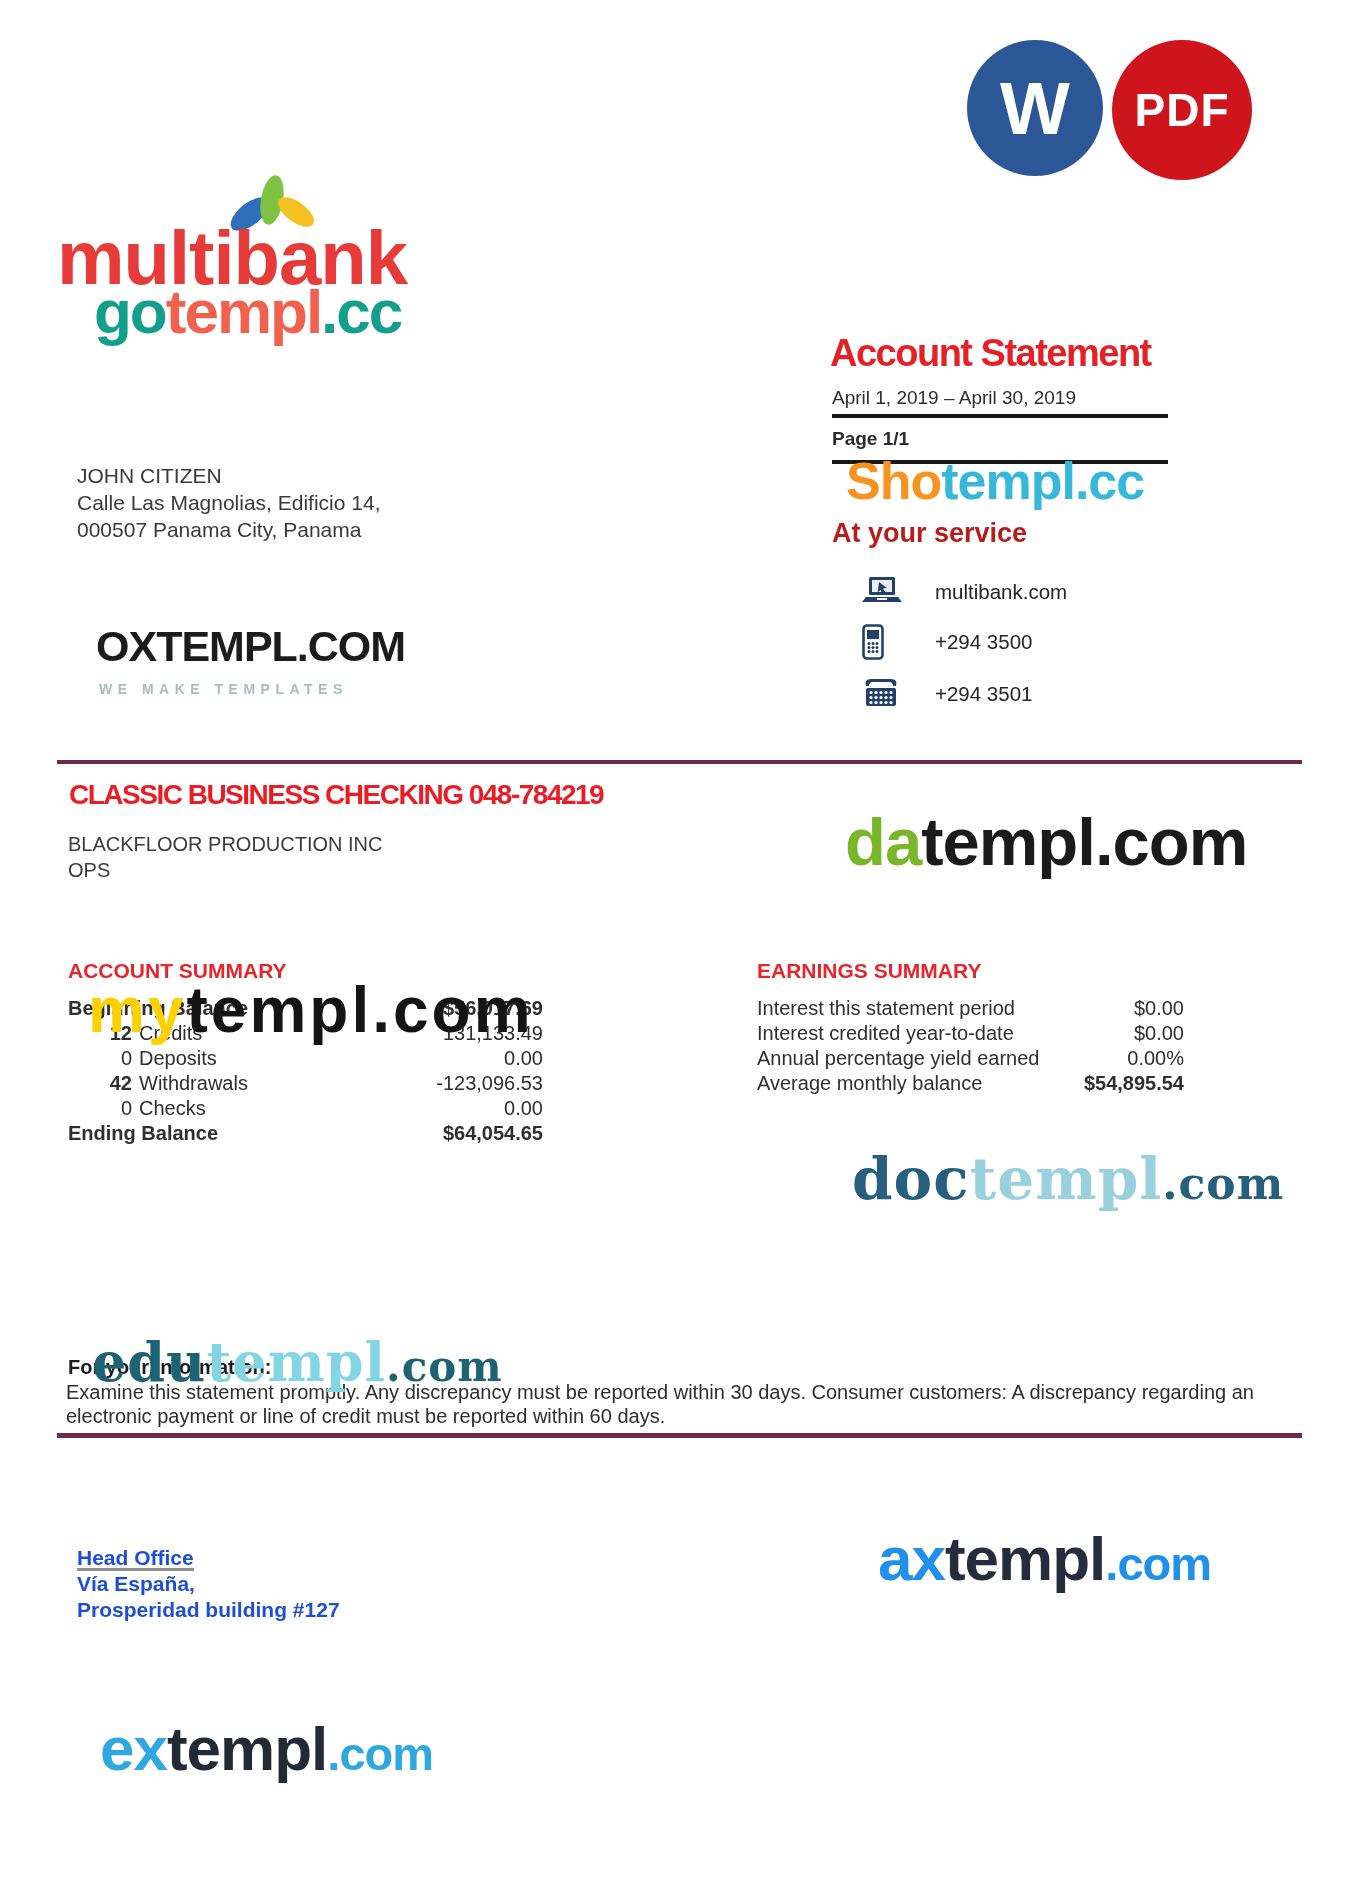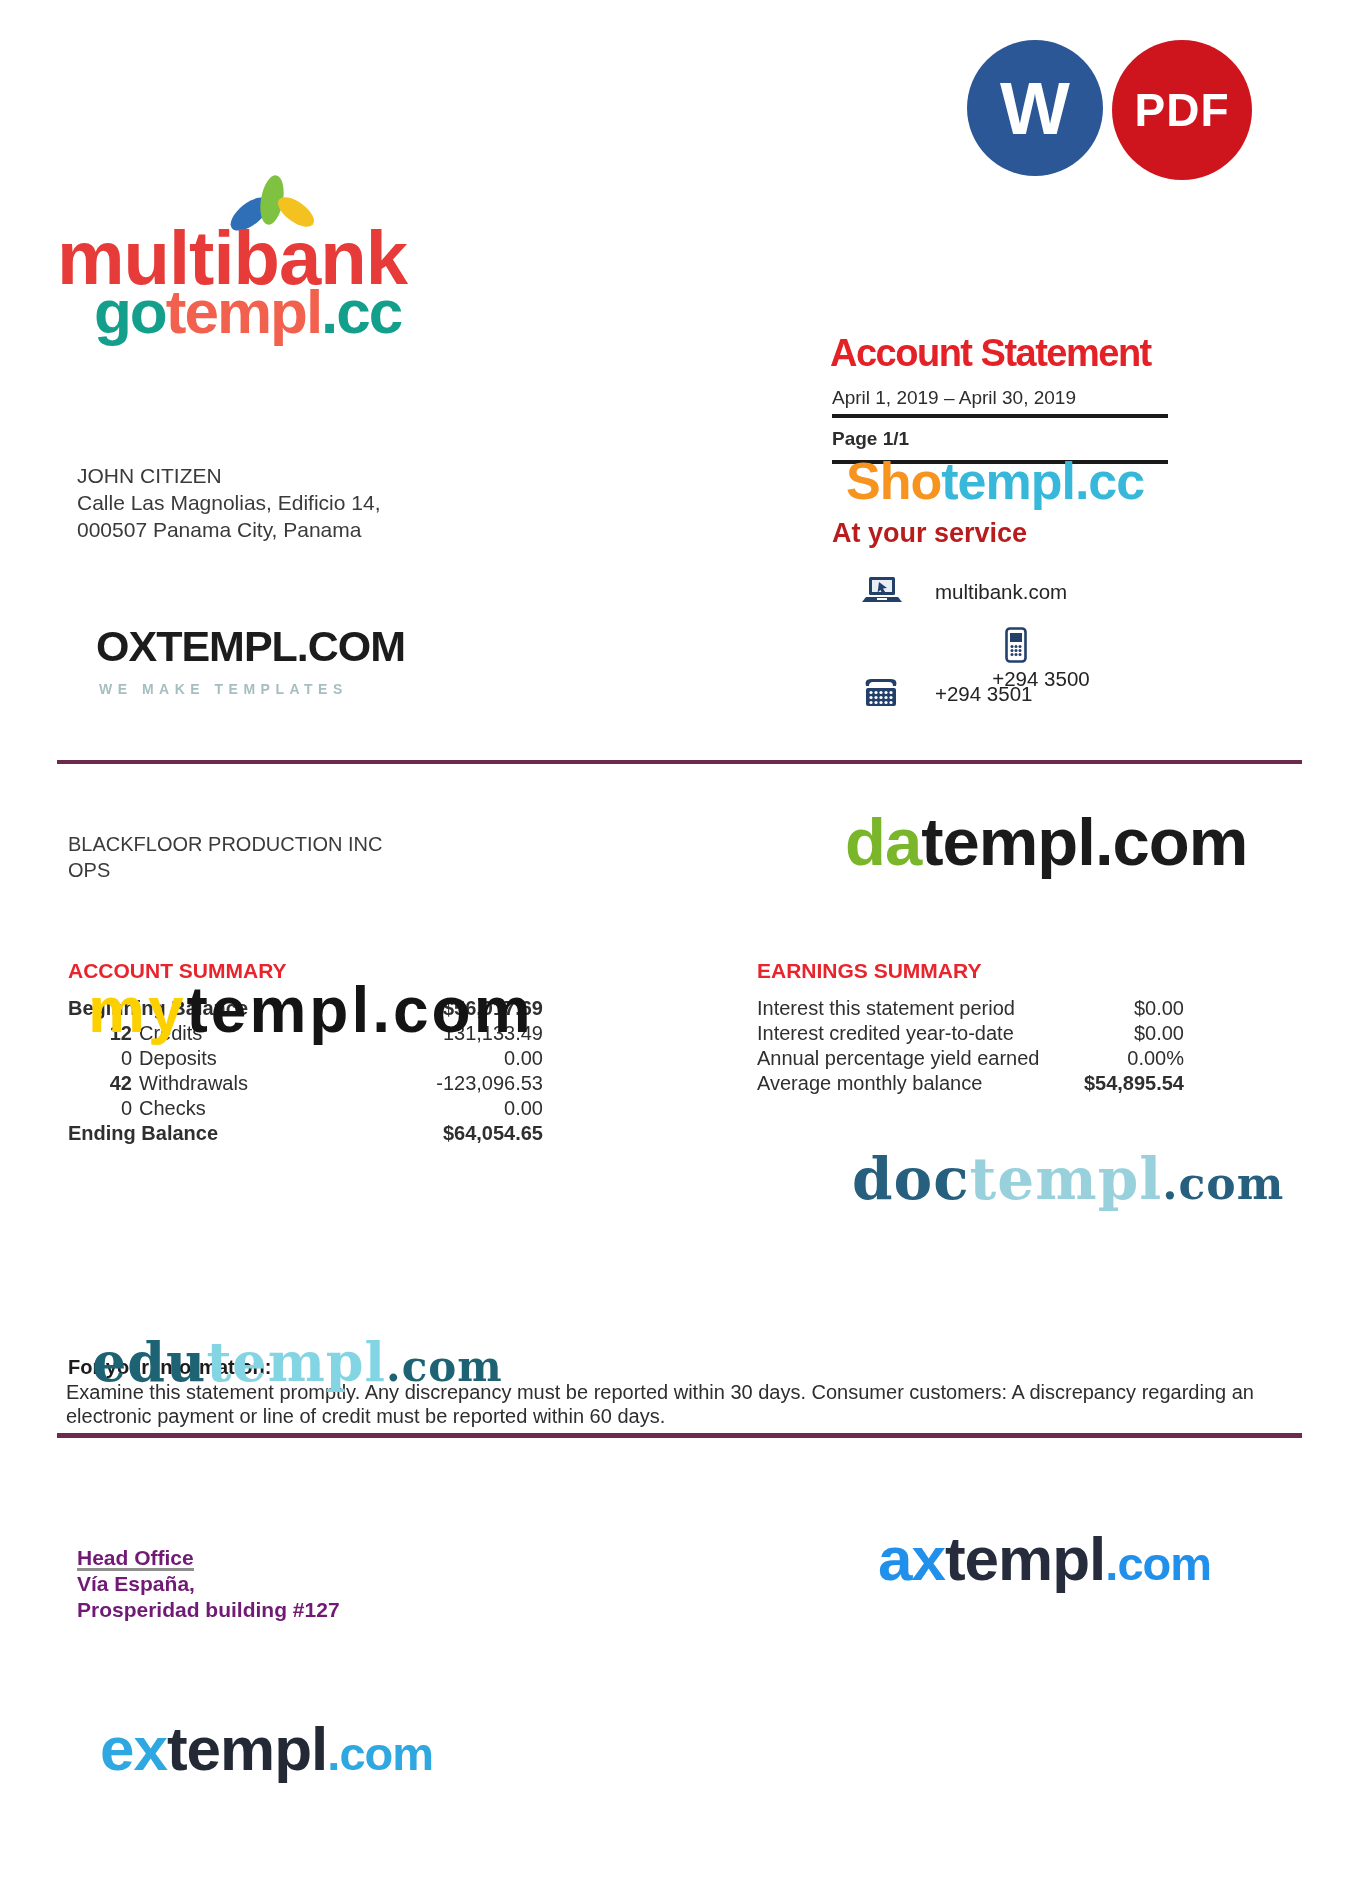--- a/index.html
+++ b/index.html
@@ -30,21 +30,21 @@
   .hline2{left:832px;top:460px;width:336px;}
   .stmt-page{left:832px;top:428px;font-size:19px;font-weight:bold;color:#2d2d2d;}
   .wm-sho{left:846px;top:455px;font-size:52px;font-weight:bold;letter-spacing:-1px;line-height:1;}
   .sho1{color:#f79420;}
   .sho2{color:#37b7da;}
   .service{left:832px;top:518px;font-size:27px;font-weight:bold;color:#b91c1c;}
   .contact-row{position:absolute;left:862px;width:330px;height:40px;display:flex;align-items:center;}
   .contact-row .ic{width:45px;flex:0 0 45px;display:flex;align-items:center;}
   .contact-row .txt{font-size:20.5px;color:#242424;margin-left:28px;}
   .crow1{top:572px;}
-  .crow2{top:622px;flex-direction:column;}
+  .crow2{top:622px;}
   .crow3{top:674px;}
 
   
   .recipient{left:77px;top:462px;font-size:21px;line-height:27px;color:#3a3a3a;}
   .oxtempl{left:96px;top:625px;font-size:43px;font-weight:800;letter-spacing:-1px;color:#1c1c1c;line-height:1;}
   .oxtagline{left:99px;top:681px;font-size:14px;font-weight:600;letter-spacing:5.5px;color:#a6bec0;}
 
   .maroon{position:absolute;background:#6c2a4d;}
   .maroon1{left:57px;top:760px;width:1245px;height:4px;}
   .maroon2{left:57px;top:1433px;width:1245px;height:5px;}
@@ -78,21 +78,21 @@
   .doc2{color:#98d1dc;}
   .small-com{font-size:44px;}
   .wm-edu{left:92px;top:1335px;font-size:54px;letter-spacing:1px;}
   .edu1{color:#1d6374;}
   .edu2{color:#84d5e3;}
   .edu-com{font-size:42px;}
 
   .fyi-head{left:68px;top:1356px;font-size:20px;font-weight:bold;color:#1c1c1c;}
   .fyi-body{left:66px;top:1381px;width:1215px;font-size:20px;line-height:23.5px;color:#2e2e2e;}
 
-  .headoffice{left:77px;top:1545px;font-size:21px;font-weight:bold;line-height:25.5px;color:#701a75;}
+  .headoffice{left:77px;top:1545px;font-size:21px;font-weight:bold;line-height:25.5px;color:#1d4ed8;}
   .headoffice .underlined{display:inline-block;border-bottom:3px solid #8f8f8f;padding-bottom:0px;line-height:20px;}
 
   .wm-ax{left:878px;top:1528px;font-size:62px;font-weight:bold;line-height:1;letter-spacing:-1px;}
   .ax1{color:#2090ea;}
   .ax2{color:#262c3c;}
   .ax-com{font-size:47px;}
   .wm-ex{left:100px;top:1718px;font-size:62px;font-weight:bold;line-height:1;letter-spacing:-1px;}
   .ex1{color:#2fa8e1;}
   .ex2{color:#242936;}
 </style>
@@ -187,20 +187,21 @@
     <div>JOHN CITIZEN</div>
     <div>Calle Las Magnolias, Edificio 14,</div>
     <div>000507 Panama City, Panama</div>
   </div>
 
   <div class="abs oxtempl">OXTEMPL.COM</div>
   <div class="abs oxtagline">WE MAKE TEMPLATES</div>
 
   <div class="maroon maroon1"></div>
 
+  <div class="abs acct-head">CLASSIC BUSINESS CHECKING 048-784219</div>
   <div class="abs company">
     <div>BLACKFLOOR PRODUCTION INC</div>
     <div>OPS</div>
   </div>
 
   <div class="abs wm-da"><span class="da1">da</span><span class="da2">templ.com</span></div>
 
   <div class="sum-title sum-title-a">ACCOUNT SUMMARY</div>
   <div class="sum-block sum-a">
     <div class="srow bold">

